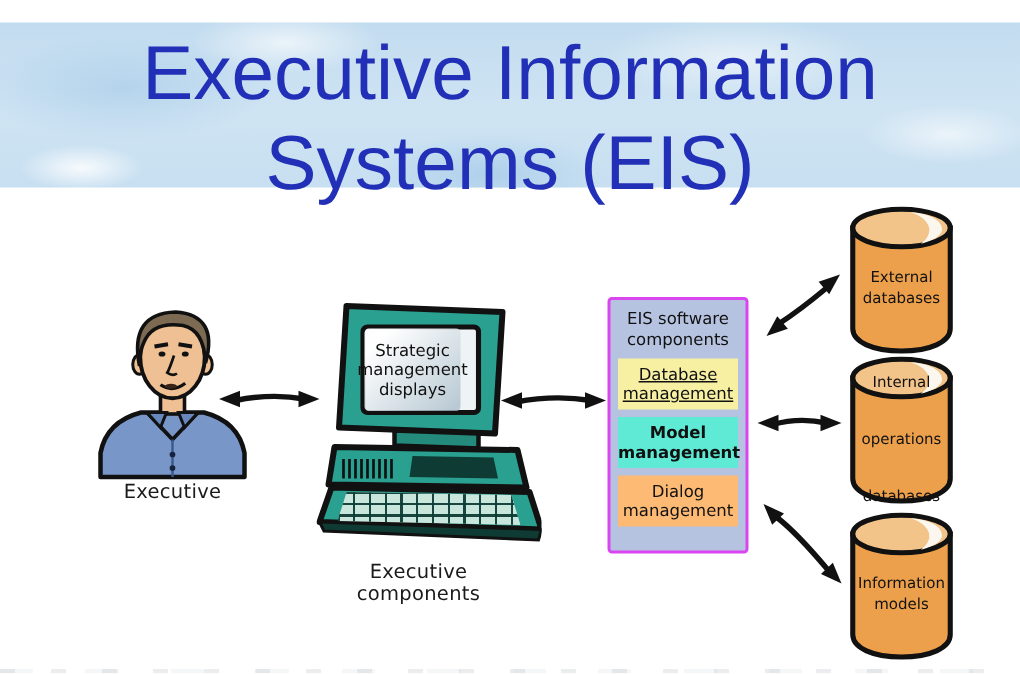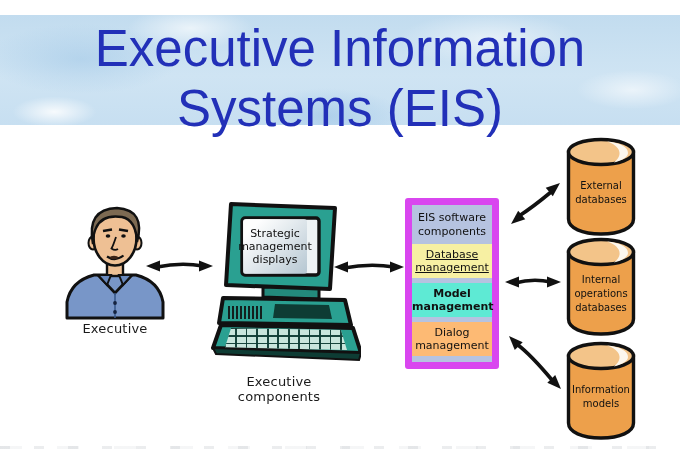--- a/index.html
+++ b/index.html
@@ -47,21 +47,21 @@
     background:
       repeating-linear-gradient(90deg, rgba(14,60,52,.95) 0 1.5px, transparent 1.5px 10.5px),
       repeating-linear-gradient(180deg, rgba(14,60,52,.95) 0 1.5px, transparent 1.5px 7.5px),
       #c9e6dd;
     clip-path:polygon(5% 0,95% 9%,100% 100%,0 88%);
   }
   .workstation-label{left:203px;top:374px;width:152px;}
   
   .eis-box{
     position:absolute;left:405px;top:198px;width:94px;height:171px;
-    background:#b6c3e0;border:7px solid #d946ef;border-radius:3px;box-sizing:border-box;
+    background:#b6c3e0;border:2px solid #d946ef;border-radius:3px;box-sizing:border-box;
     display:flex;flex-direction:column;align-items:center;padding-top:6px;
   }
   .eis-header{font-size:11px;line-height:14px;text-align:center;}
   .comp-box{
     width:80px;margin-top:5px;padding:4px 0;text-align:center;
     font-size:11px;line-height:13px;
   }
   .comp-0{background:#f7f0a3;text-decoration:underline;}
   .comp-1{background:#5eead4;font-weight:bold;}
   .comp-2{background:#fdba74;}
@@ -69,21 +69,21 @@
   .cyl-svg{width:74px;height:100px;}
   .cyl-1{left:564px;top:137px;}
   .cyl-2{left:564px;top:237px;}
   .cyl-3{left:564px;top:341px;}
   .cyl-label{
     position:absolute;left:564px;width:74px;
     display:flex;flex-direction:column;align-items:center;justify-content:center;
     font-size:10px;line-height:14px;text-align:center;
   }
   .cyl-label-1{top:170px;height:46px;}
-  .cyl-label-2{top:264px;height:60px;}
+  .cyl-label-2{top:264px;height:60px;gap:24px;}
   .cyl-label-3{top:374px;height:46px;}
   
   .arrows{position:absolute;left:0;top:0;width:680px;height:449px;pointer-events:none;}
   
   .bottom-remnant{
     position:absolute;left:0;top:446px;width:680px;height:3px;
     background:
       repeating-linear-gradient(90deg, rgba(190,195,200,.30) 0 10px, transparent 10px 34px),
       repeating-linear-gradient(90deg, rgba(200,205,210,.18) 0 22px, transparent 22px 57px);
   }

